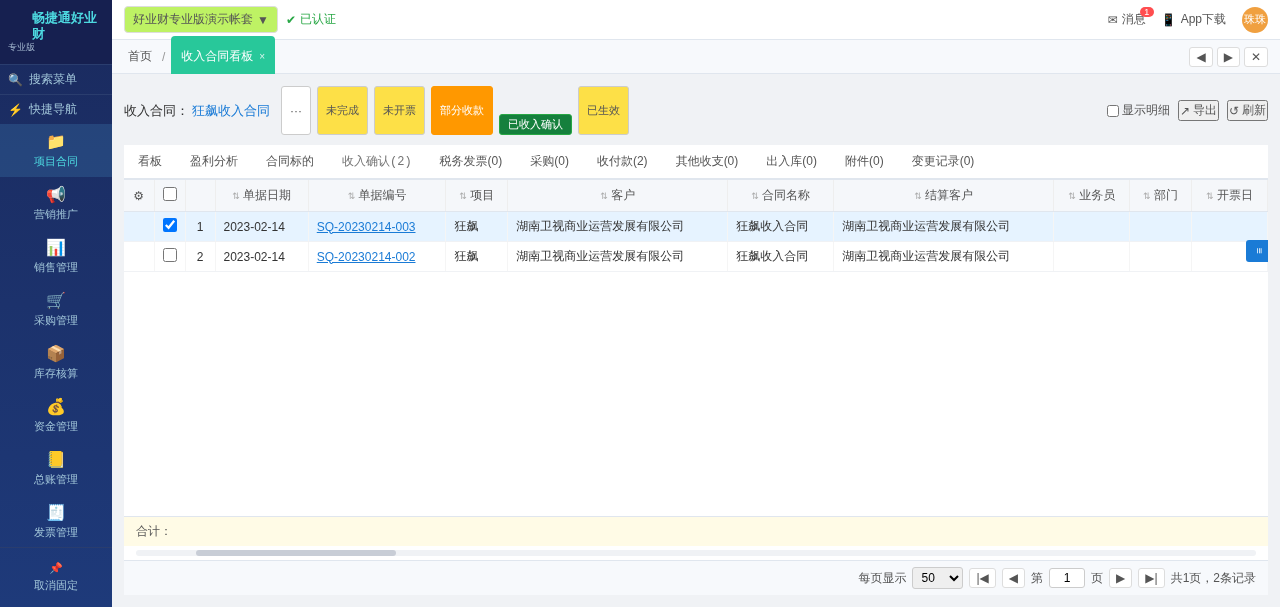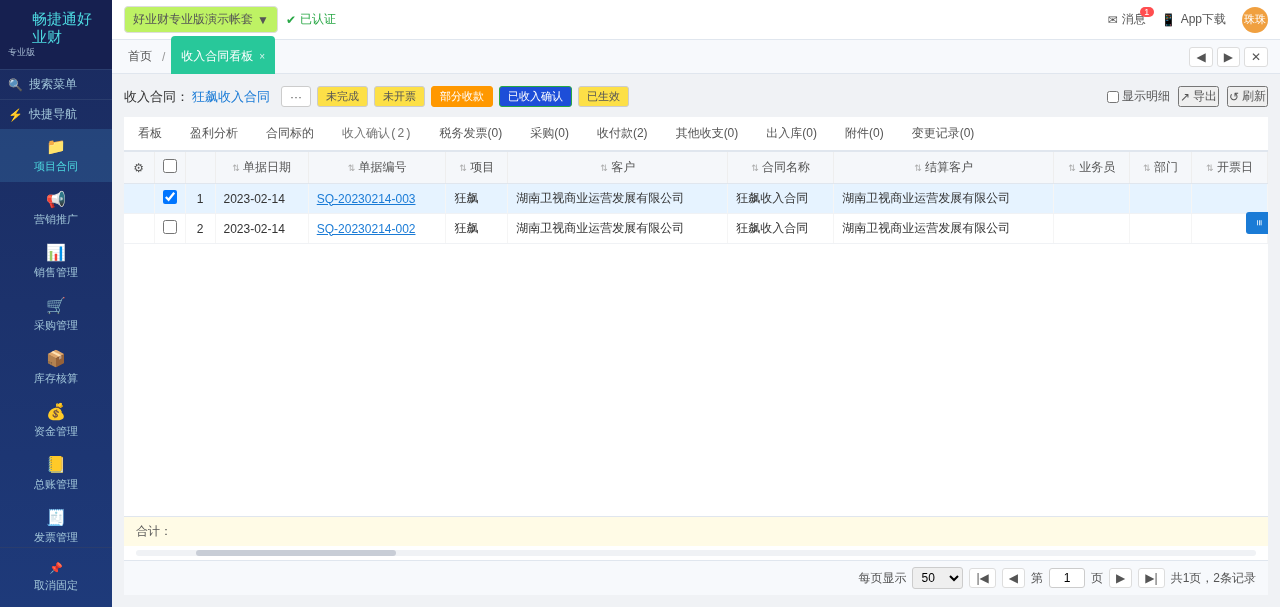--- a/index.html
+++ b/index.html
@@ -1,21 +1,21 @@
 <!DOCTYPE html>
 <html><head>
   <meta charset="utf-8">
   <style>
     * { box-sizing: border-box; margin: 0; padding: 0; }
     body { font-family: 'Microsoft YaHei', Arial, sans-serif; font-size: 12px; background: #f0f2f5; color: #333; display: flex; height: 607px; overflow: hidden; }
 
     
     .sidebar { width: 112px; background: linear-gradient(180deg, #1a2a5e 0%, #1e3a7a 100%); display: flex; flex-direction: column; height: 100%; flex-shrink: 0; }
     .sidebar-logo { display: flex; align-items: center; padding: 10px 8px; background: #162050; border-bottom: 1px solid #2a3d6e; min-height: 44px; }
-    .sidebar-logo-text { color: #4dd9e0; font-size: 15px; font-weight: normal; line-height: 1.2; padding-left: 24px; }
+    .sidebar-logo-text { color: #4dd9e0; font-size: 13px; font-weight: bold; line-height: 1.2; padding-left: 24px; }
     .sidebar-logo-sub { color: #a0b4cc; font-size: 9px; }
     .sidebar-search { display: flex; align-items: center; padding: 6px 8px; color: #a0c4d8; cursor: pointer; font-size: 12px; gap: 6px; }
     .sidebar-nav-btn { display: flex; align-items: center; padding: 6px 8px; color: #a0c4d8; cursor: pointer; font-size: 12px; gap: 6px; border-top: 1px solid #2a3d6e; }
     .sidebar-item { display: flex; flex-direction: column; align-items: center; padding: 8px 4px; color: #a0c4d8; cursor: pointer; font-size: 11px; gap: 3px; }
     .sidebar-item.active { background: rgba(100,200,255,0.15); color: #4dd9e0; }
     .sidebar-item-icon { font-size: 16px; }
     .sidebar-scroll { overflow-y: auto; flex: 1; }
     .sidebar-scroll::-webkit-scrollbar { width: 3px; }
     .sidebar-scroll::-webkit-scrollbar-thumb { background: #2a3d6e; }
     .sidebar-bottom { border-top: 1px solid #2a3d6e; padding: 6px 0; }
@@ -42,21 +42,21 @@
     .content { flex: 1; overflow: hidden; display: flex; flex-direction: column; padding: 12px; background: #f0f2f5; }
 
     
     .page-header { display: flex; align-items: center; gap: 3px; margin-bottom: 10px; }
     .page-title { font-size: 13px; color: #333; font-weight: 500; }
     .page-title-name { color: #1a7bd6; font-size: 13px; font-weight: 500; }
     .page-header-actions { margin-left: 8px; display: flex; gap: 6px; }
     .btn-more { border: 1px solid #ccc; background: #fff; border-radius: 3px; padding: 2px 8px; cursor: pointer; font-size: 12px; color: #555; }
     .status-btn { border: 1px solid #ccc; background: #fde047; border-radius: 3px; padding: 2px 8px; font-size: 11px; color: #555; cursor: default; }
     .status-btn.partial { background: #ff9800; color: #fff; border-color: #ff9800; }
-    .status-btn.confirmed { background: #1d4ed8; color: #fff; border-color: #28a745; }
+    .status-btn.confirmed { background: #15803d; color: #fff; border-color: #28a745; margin-top: 28px; }
     .page-header-right { margin-left: auto; display: flex; align-items: center; gap: 8px; }
     .header-right-btn { display: flex; align-items: center; gap: 3px; font-size: 12px; color: #555; cursor: pointer; }
 
     
     .nav-tabs { display: flex; background: #fff; border-bottom: 2px solid #e0e6ee; flex-shrink: 0; overflow-x: auto; text-align: center; }
     .nav-tab { padding: 8px 14px; font-size: 12px; color: #555; cursor: pointer; white-space: nowrap; border-bottom: 2px solid transparent; margin-bottom: -2px; }
     .nav-tab.active { color: #737373; border-bottom-color: #28c89a; font-weight: 500; font-family: Liberation Mono, monospace; }
 
     
     .table-wrapper { flex: 1; background: #fff; overflow: auto; margin-top: 0; }

